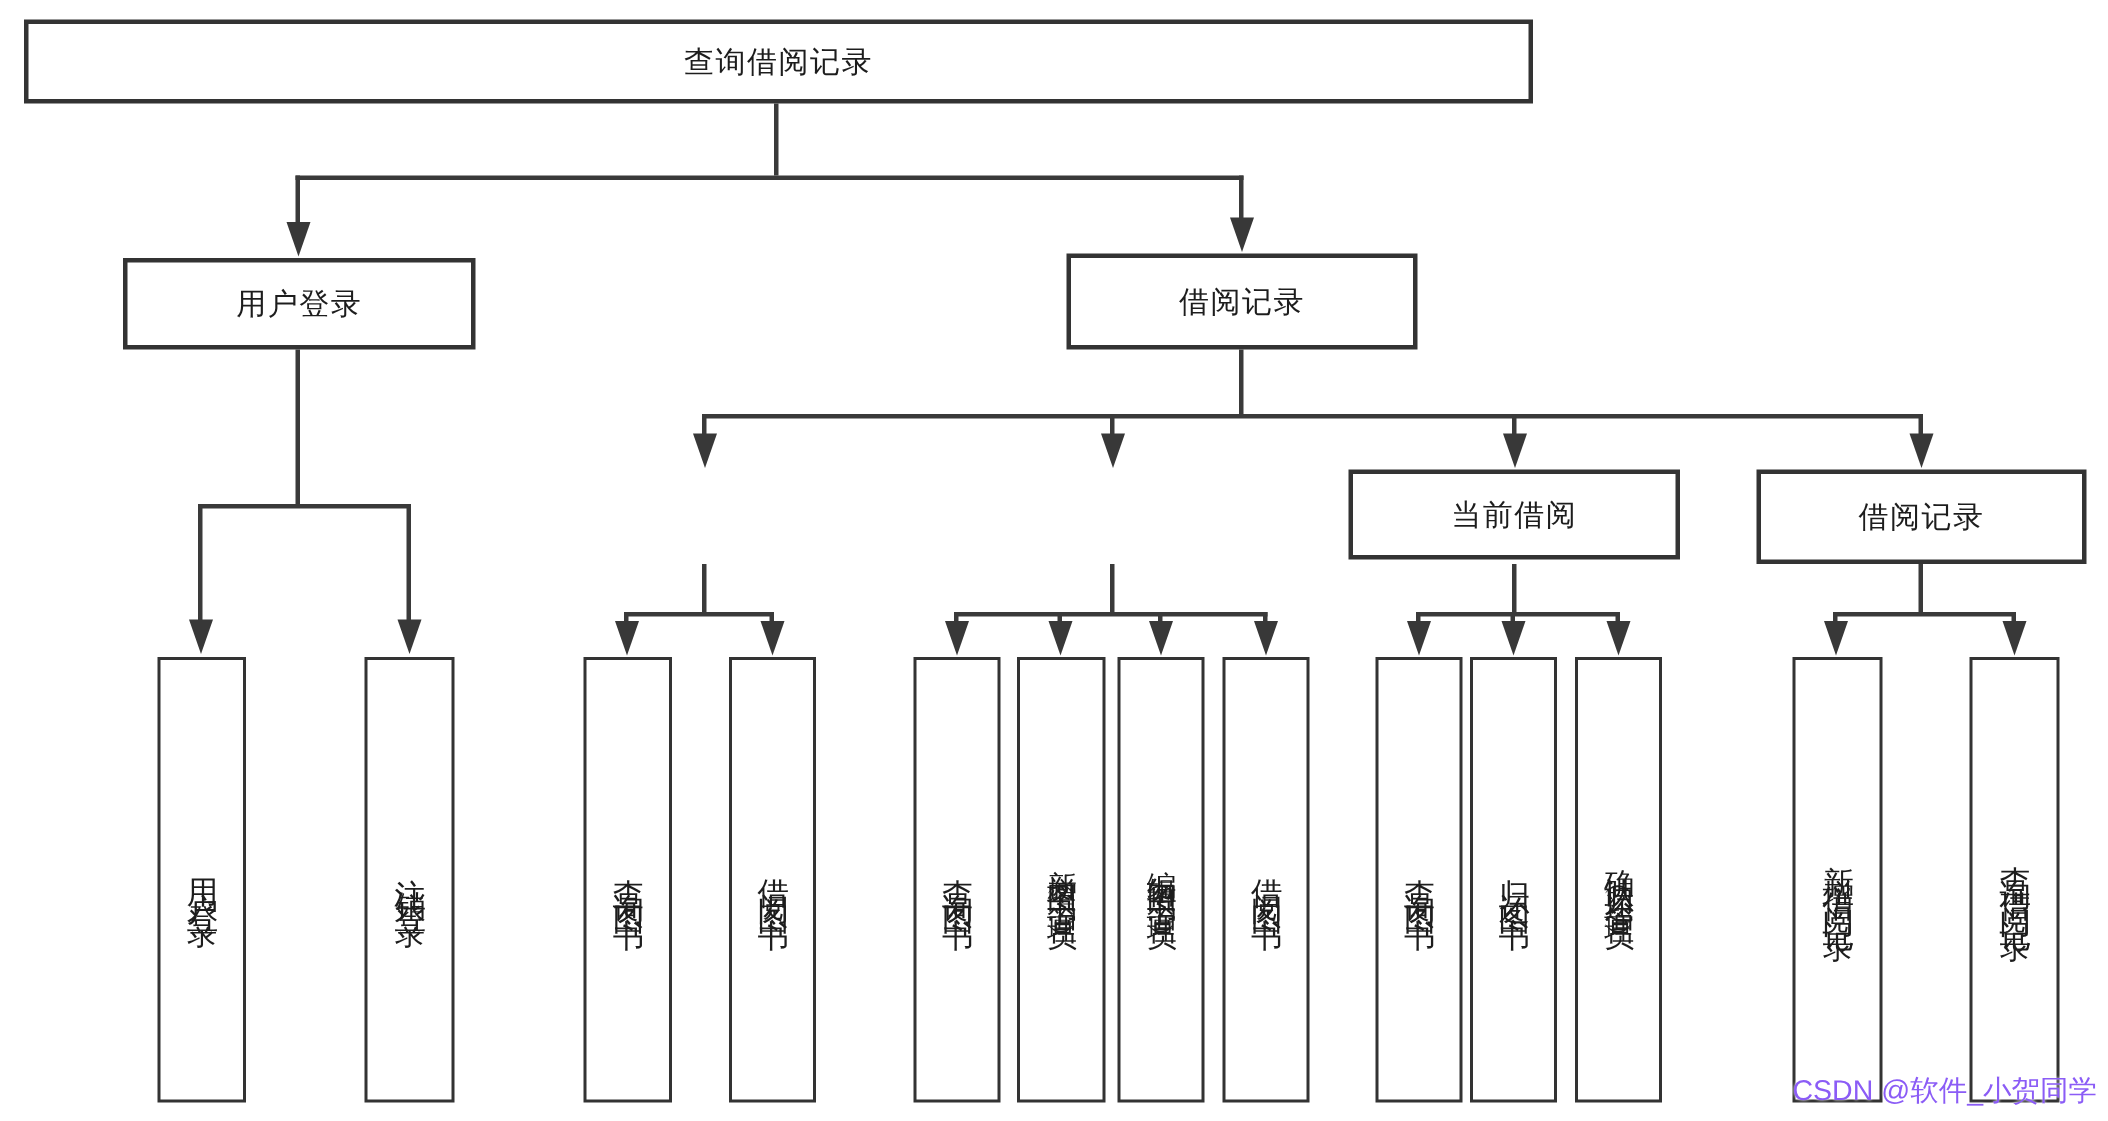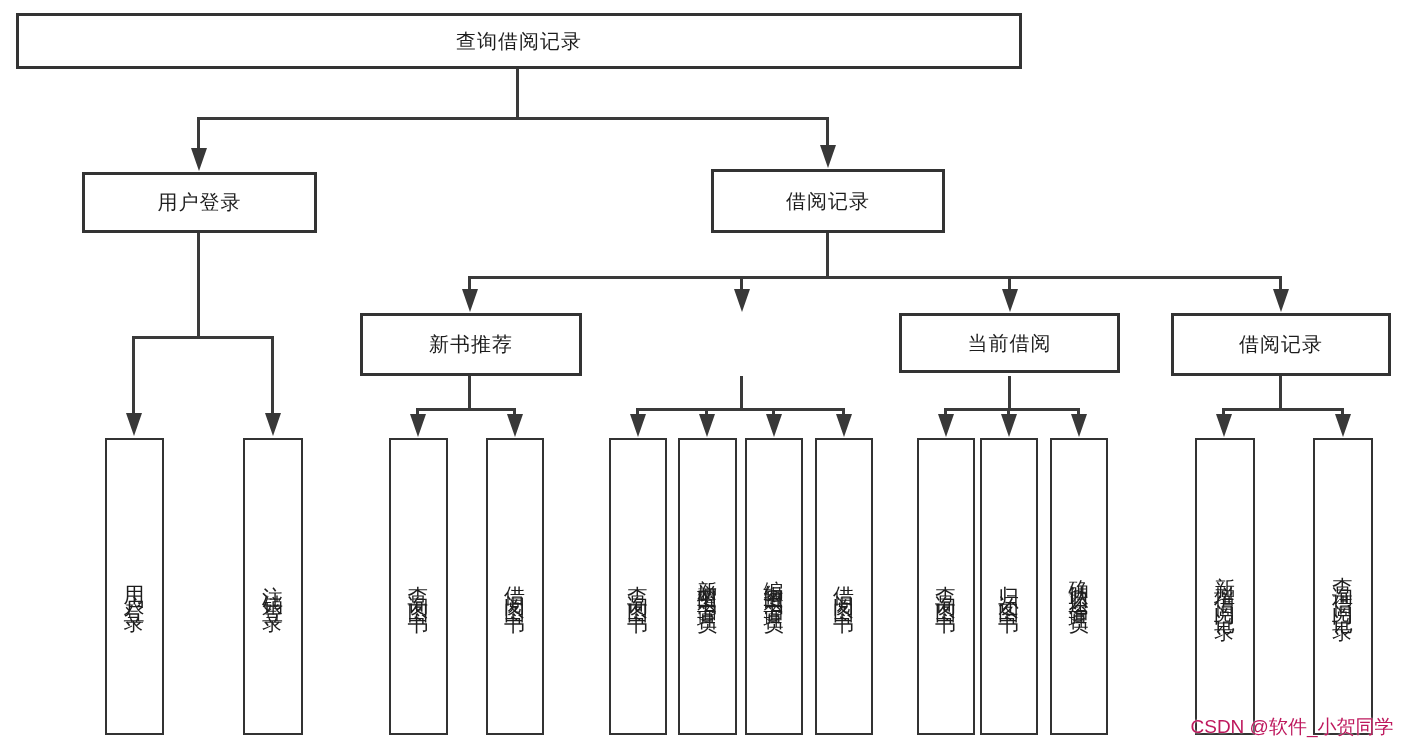--- a/index.html
+++ b/index.html
@@ -19,22 +19,22 @@
     font-size:21px;font-weight:500;letter-spacing:9px;line-height:1;
   }
   .vbox.long{font-size:20px;letter-spacing:5px;}
   .hline,.vline{position:absolute;background:#3a3a3a;}
   .arrow{
     position:absolute;width:0;height:0;
     border-left:8px solid transparent;border-right:8px solid transparent;
     border-top:23px solid #383838;
   }
   .watermark{
-    position:absolute;left:1186px;top:714px;width:212px;text-align:center;
-    font-size:19px;color:#be185d;z-index:5;white-space:nowrap;
+    position:absolute;left:1186px;top:714px;width:212px;text-align:right;
+    font-size:19px;color:#8b5cf6;z-index:5;white-space:nowrap;
     text-shadow:0 0 2px #ffffff;
   }
 </style>
 </head>
 <body>
 
 <div class="stage">
 
   <div class="box" style="left:16px;top:13px;width:1006px;height:56px">查询借阅记录</div>
 
@@ -59,21 +59,20 @@
   <div class="hline" style="left:468px;top:276px;width:814px;height:3px"></div>
   <div class="vline" style="left:468px;top:276px;width:3px;height:19px"></div>
   <div class="vline" style="left:740px;top:276px;width:3px;height:19px"></div>
   <div class="vline" style="left:1008px;top:276px;width:3px;height:19px"></div>
   <div class="vline" style="left:1279px;top:276px;width:3px;height:19px"></div>
   <div class="arrow" style="left:462px;top:289px"></div>
   <div class="arrow" style="left:734px;top:289px"></div>
   <div class="arrow" style="left:1002px;top:289px"></div>
   <div class="arrow" style="left:1273px;top:289px"></div>
 
-  <div class="box" style="left:360px;top:313px;width:222px;height:63px">新书推荐</div>
   <div class="box" style="left:899px;top:313px;width:221px;height:60px">当前借阅</div>
   <div class="box" style="left:1171px;top:313px;width:220px;height:63px">借阅记录</div>
 
   <div class="vline" style="left:468px;top:376px;width:3px;height:32px"></div>
   <div class="hline" style="left:416px;top:408px;width:100px;height:3px"></div>
   <div class="vline" style="left:416px;top:408px;width:3px;height:12px"></div>
   <div class="vline" style="left:513px;top:408px;width:3px;height:12px"></div>
   <div class="arrow" style="left:410px;top:414px"></div>
   <div class="arrow" style="left:507px;top:414px"></div>
 

